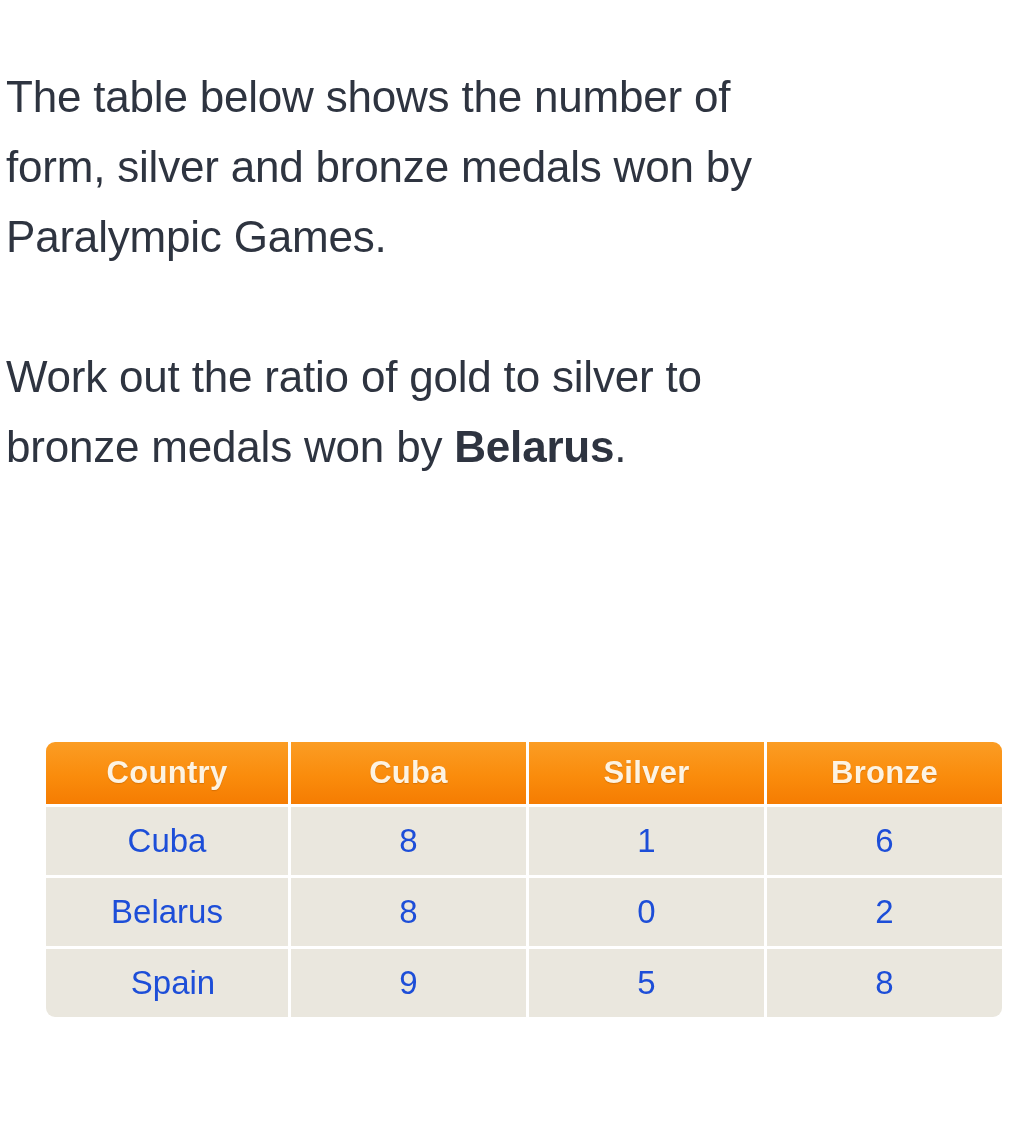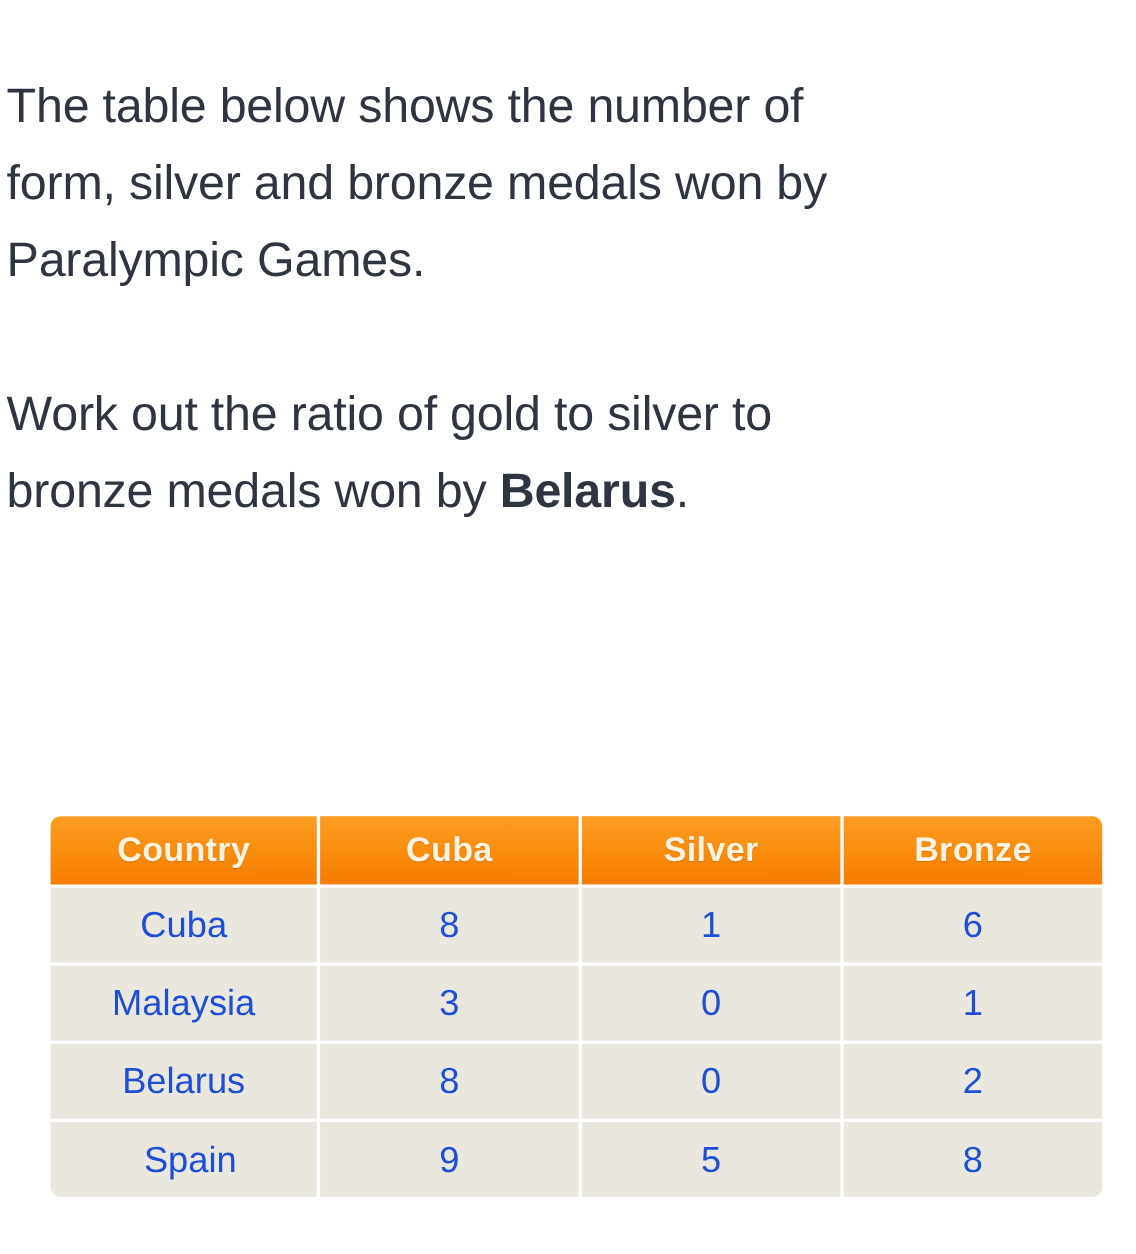--- a/index.html
+++ b/index.html
@@ -122,26 +122,20 @@
     </tr>
   </thead>
   <tbody>
     <tr>
       <td>Cuba</td>
       <td>8</td>
       <td>1</td>
       <td>6</td>
     </tr>
     <tr>
-      <td>Malaysia</td>
-      <td>3</td>
-      <td>0</td>
-      <td>1</td>
-    </tr>
-    <tr>
       <td>Belarus</td>
       <td>8</td>
       <td>0</td>
       <td>2</td>
     </tr>
     <tr>
       <td>Spain</td>
       <td>9</td>
       <td>5</td>
       <td>8</td>

